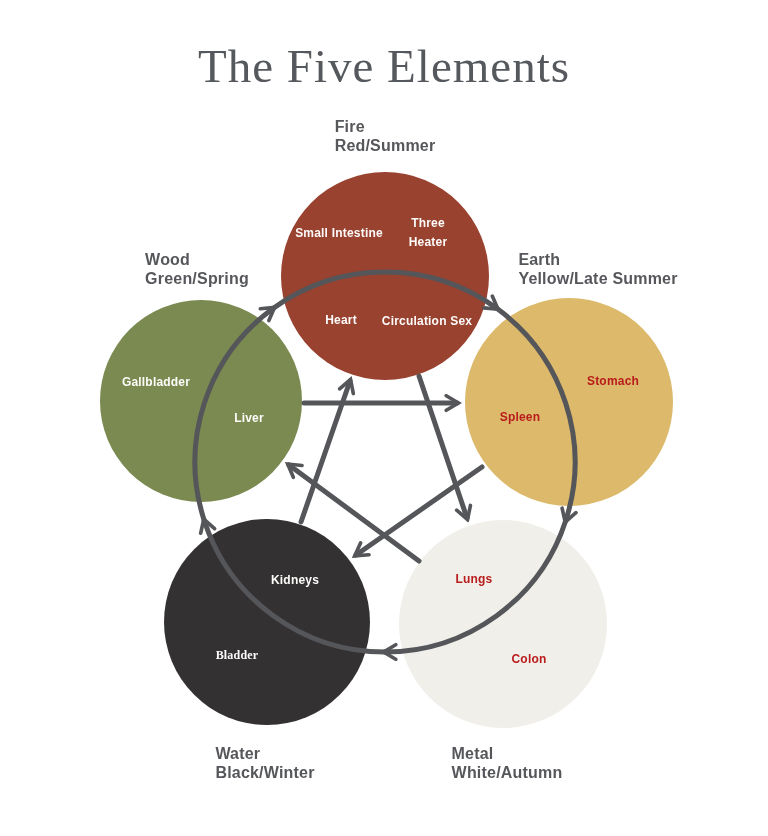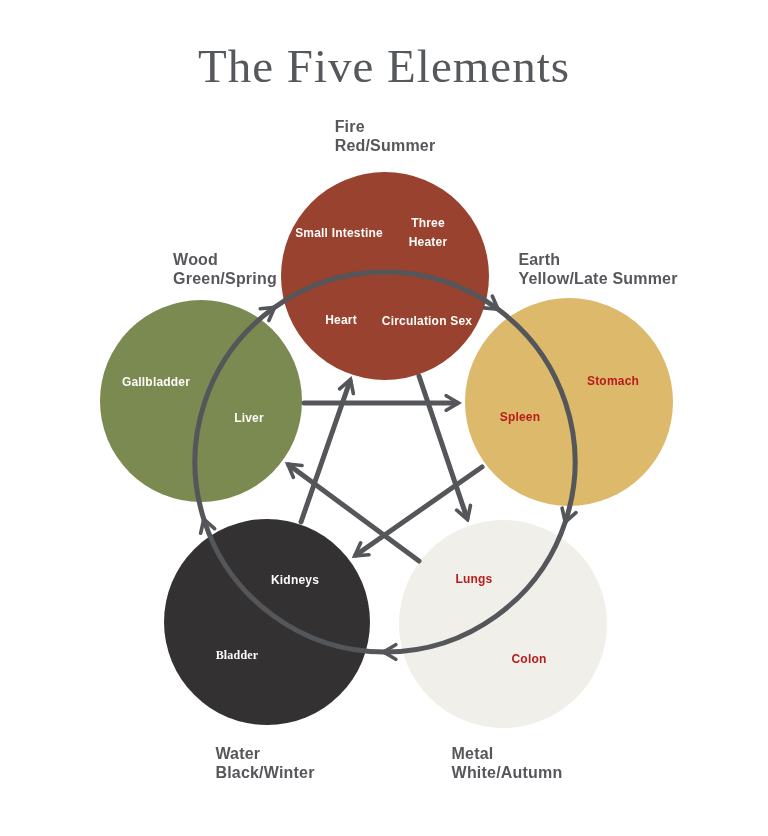--- a/index.html
+++ b/index.html
@@ -82,21 +82,21 @@
       <line marker-end="url(#ah)" x1="419" y1="561" x2="289" y2="465" stroke="#55565A"></line>
     </g>
   </svg>
 
   <div class="page-title">The Five Elements</div>
 
   <div class="elem-label" style="left:385px; top:136px;">
     <div>Fire</div>
     <div>Red/Summer</div>
   </div>
-  <div class="elem-label" style="left:197px; top:269px;margin-left:28px;">
+  <div class="elem-label" style="left:197px; top:269px;">
     <div>Wood</div>
     <div>Green/Spring</div>
   </div>
   <div class="elem-label" style="left:578px; top:269px;margin-left:20px;">
     <div>Earth</div>
     <div>Yellow/Late Summer</div>
   </div>
   <div class="elem-label" style="left:265px; top:763px;">
     <div>Water</div>
     <div>Black/Winter</div>

